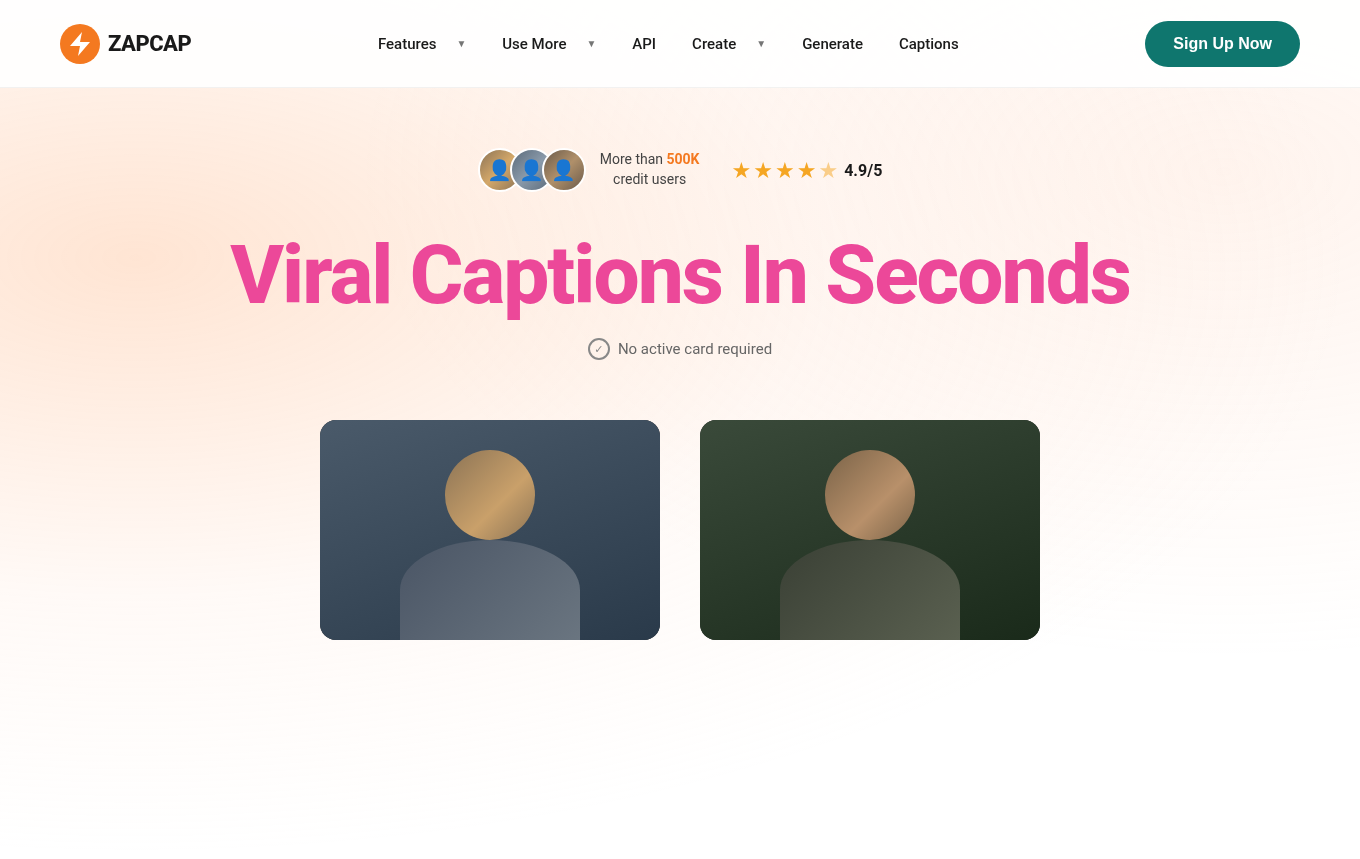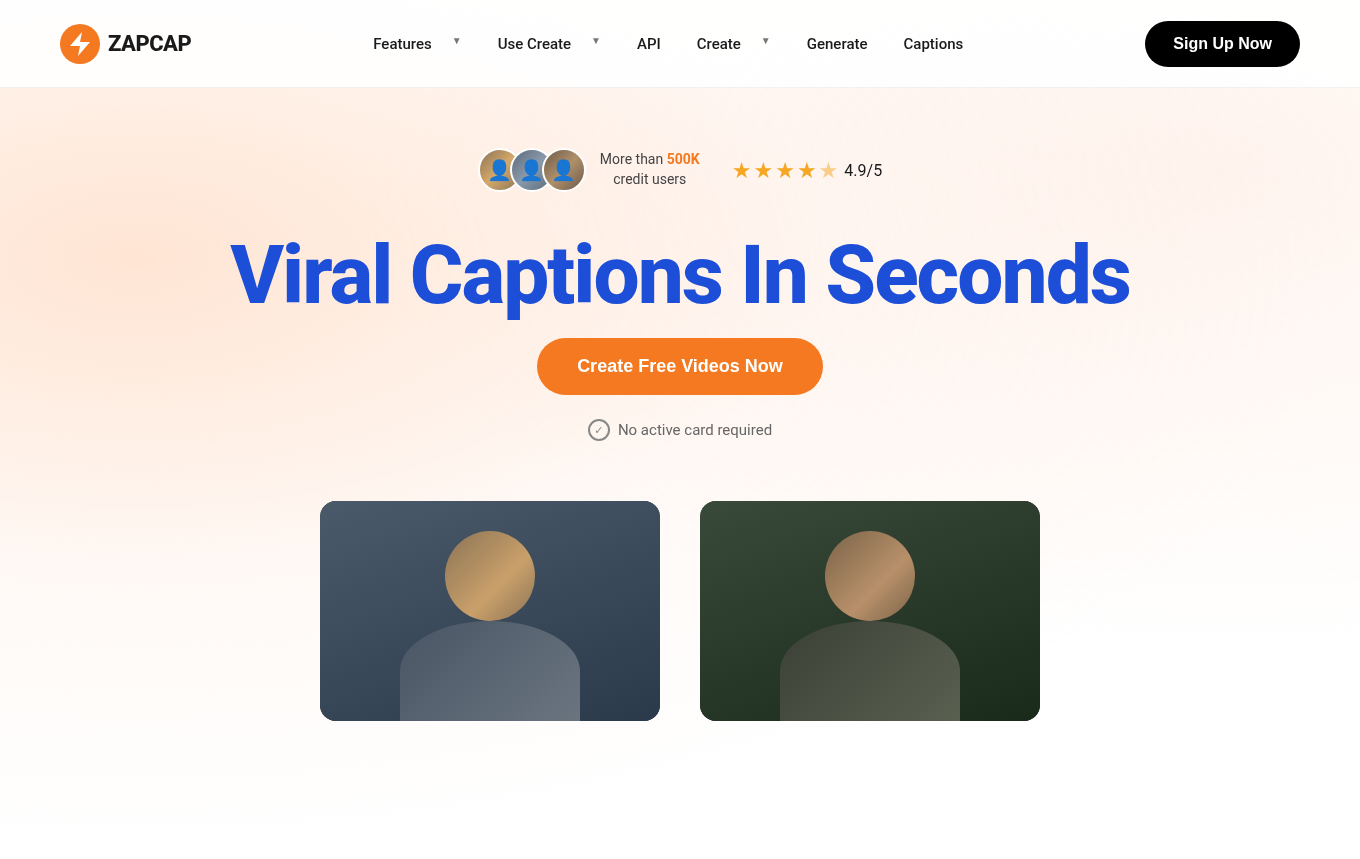--- a/index.html
+++ b/index.html
@@ -53,39 +53,39 @@
     }
 
     .nav-links {
       display: flex;
       align-items: center;
       gap: 4px;
     }
 
     .nav-item {
       display: flex;
-      align-items: flex-start;
+      align-items: center;
       gap: 20px;
       padding: 8px 16px;
       color: #1a1a1a;
       font-size: 15px;
       font-weight: 500;
       cursor: pointer;
       border-radius: 6px;
       text-decoration: none;
       transition: background 0.15s;
     }
 
     .chevron-icon {
       font-size: 10px;
       opacity: 0.6;
     }
 
     .nav-signup {
-      background: #000000;
+      background: #0f766e;
       color: #fff;
       padding: 14px 28px;
       border-radius: 50px;
       font-size: 16px;
       font-weight: 600;
       cursor: pointer;
       border: none;
       transition: background 0.2s;
     }
 
@@ -167,30 +167,30 @@
       gap: 2px;
     }
 
     .star {
       color: #f5a623;
       font-size: 22px;
     }
 
     .rating-score {
       font-size: 16px;
-      font-weight: 400;
+      font-weight: 700;
       color: #1a1a1a;
       text-align: center;
     }
 
     
     .hero-title {
       font-size: 82px;
       font-weight: 800;
-      color: #1d4ed8;
+      color: #ec4899;
       line-height: 1.05;
       letter-spacing: -2px;
       margin-bottom: 20px;
       max-width: 1000px;
     }
 
     .hero-subtitle {
       font-size: 44px;
       font-weight: 800;
       color: #1a1a1a;
@@ -315,21 +315,21 @@
     </svg>
     <span class="logo-text">ZAPCAP</span>
   </a>
 
   <div class="nav-links">
     <a class="nav-item" href="#">
       <span>Features</span>
       <span class="chevron-icon">▼</span>
     </a>
     <a class="nav-item" href="#">
-      <span>Use Create</span>
+      <span>Use More</span>
       <span class="chevron-icon">▼</span>
     </a>
     <a class="nav-item" href="#">
       <span>API</span>
     </a>
     <a class="nav-item" href="#">
       <span>Create</span>
       <span class="chevron-icon">▼</span>
     </a>
     <a class="nav-item" href="#">
@@ -373,21 +373,20 @@
         <span class="star" style="opacity:0.5;">★</span>
       </div>
       <span class="rating-score">4.9/5</span>
     </div>
   </div>
 
   <h1 class="hero-title">Viral Captions In Seconds</h1>
 
 
 
-  <button class="cta-button">Create Free Videos Now</button>
 
   <div class="no-cc">
     <div class="check-icon">✓</div>
     <span>No active card required</span>
   </div>
 
   <div class="video-row">
     <div class="video-card">
       <div class="person-silhouette video-bg-1">
         <div class="person-head" style="background: linear-gradient(135deg, #8B7355 0%, #c9a06a 60%, #8B7355 100%);"></div>

